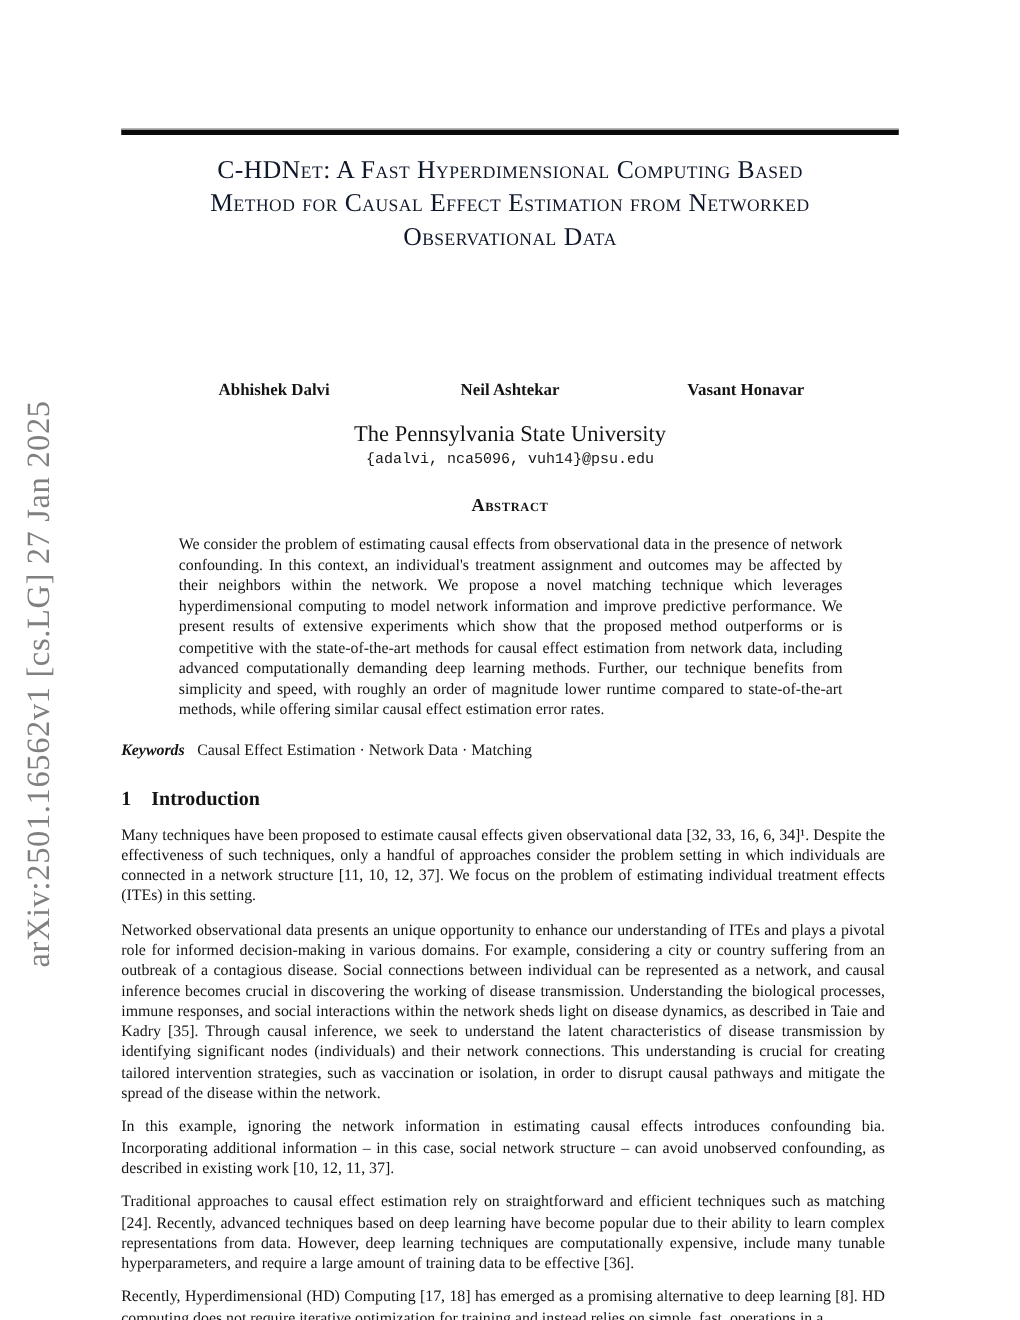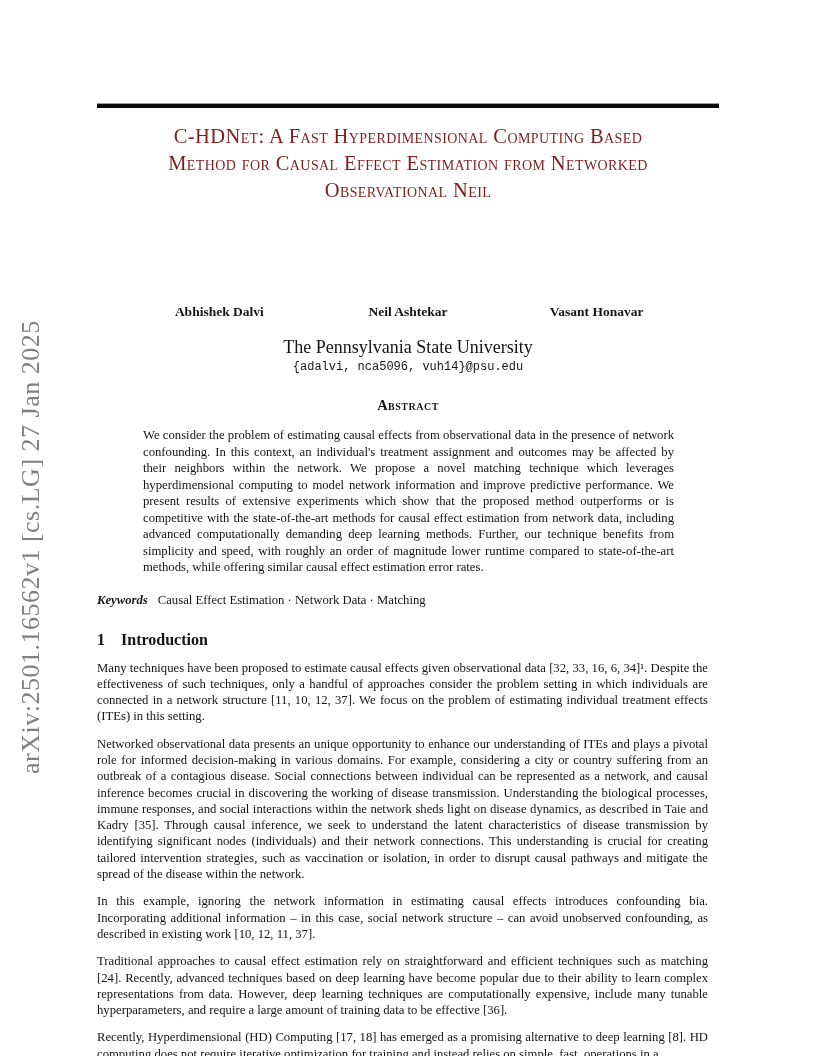--- a/index.html
+++ b/index.html
@@ -37,21 +37,21 @@
     border-top: 1px solid #999;
   }
   .title {
     margin: 15px 0 0 0;
     font-size: 20.5px;
     font-weight: normal;
     font-variant: small-caps;
     letter-spacing: 0.4px;
     line-height: 27px;
     text-align: center;
-    color: #7f1d1d;
+    color: #0f172a;
   }
   .title .tline { display: block; }
   .authors-row {
     display: flex;
     margin: 56px 28px 0 28px;
   }
   .author {
     flex: 1;
     text-align: center;
     font-weight: bold;
@@ -125,21 +125,21 @@
 
   <div class="arxiv-strip">arXiv:2501.16562v1  [cs.LG]  27 Jan 2025</div>
 
   <div class="content">
 
     <div class="title-rule"></div>
 
     <h1 class="title">
       <span class="tline">C-HDNet: A Fast Hyperdimensional Computing Based</span>
       <span class="tline">Method for Causal Effect Estimation from Networked</span>
-      <span class="tline">Observational Neil</span>
+      <span class="tline">Observational Data</span>
     </h1>
 
     <div class="authors-row">
       <div class="author">Abhishek Dalvi</div>
       <div class="author">Neil Ashtekar</div>
       <div class="author">Vasant Honavar</div>
     </div>
 
     <div class="affiliation">The Pennsylvania State University</div>
     <div class="email">{adalvi, nca5096, vuh14}@psu.edu</div>

